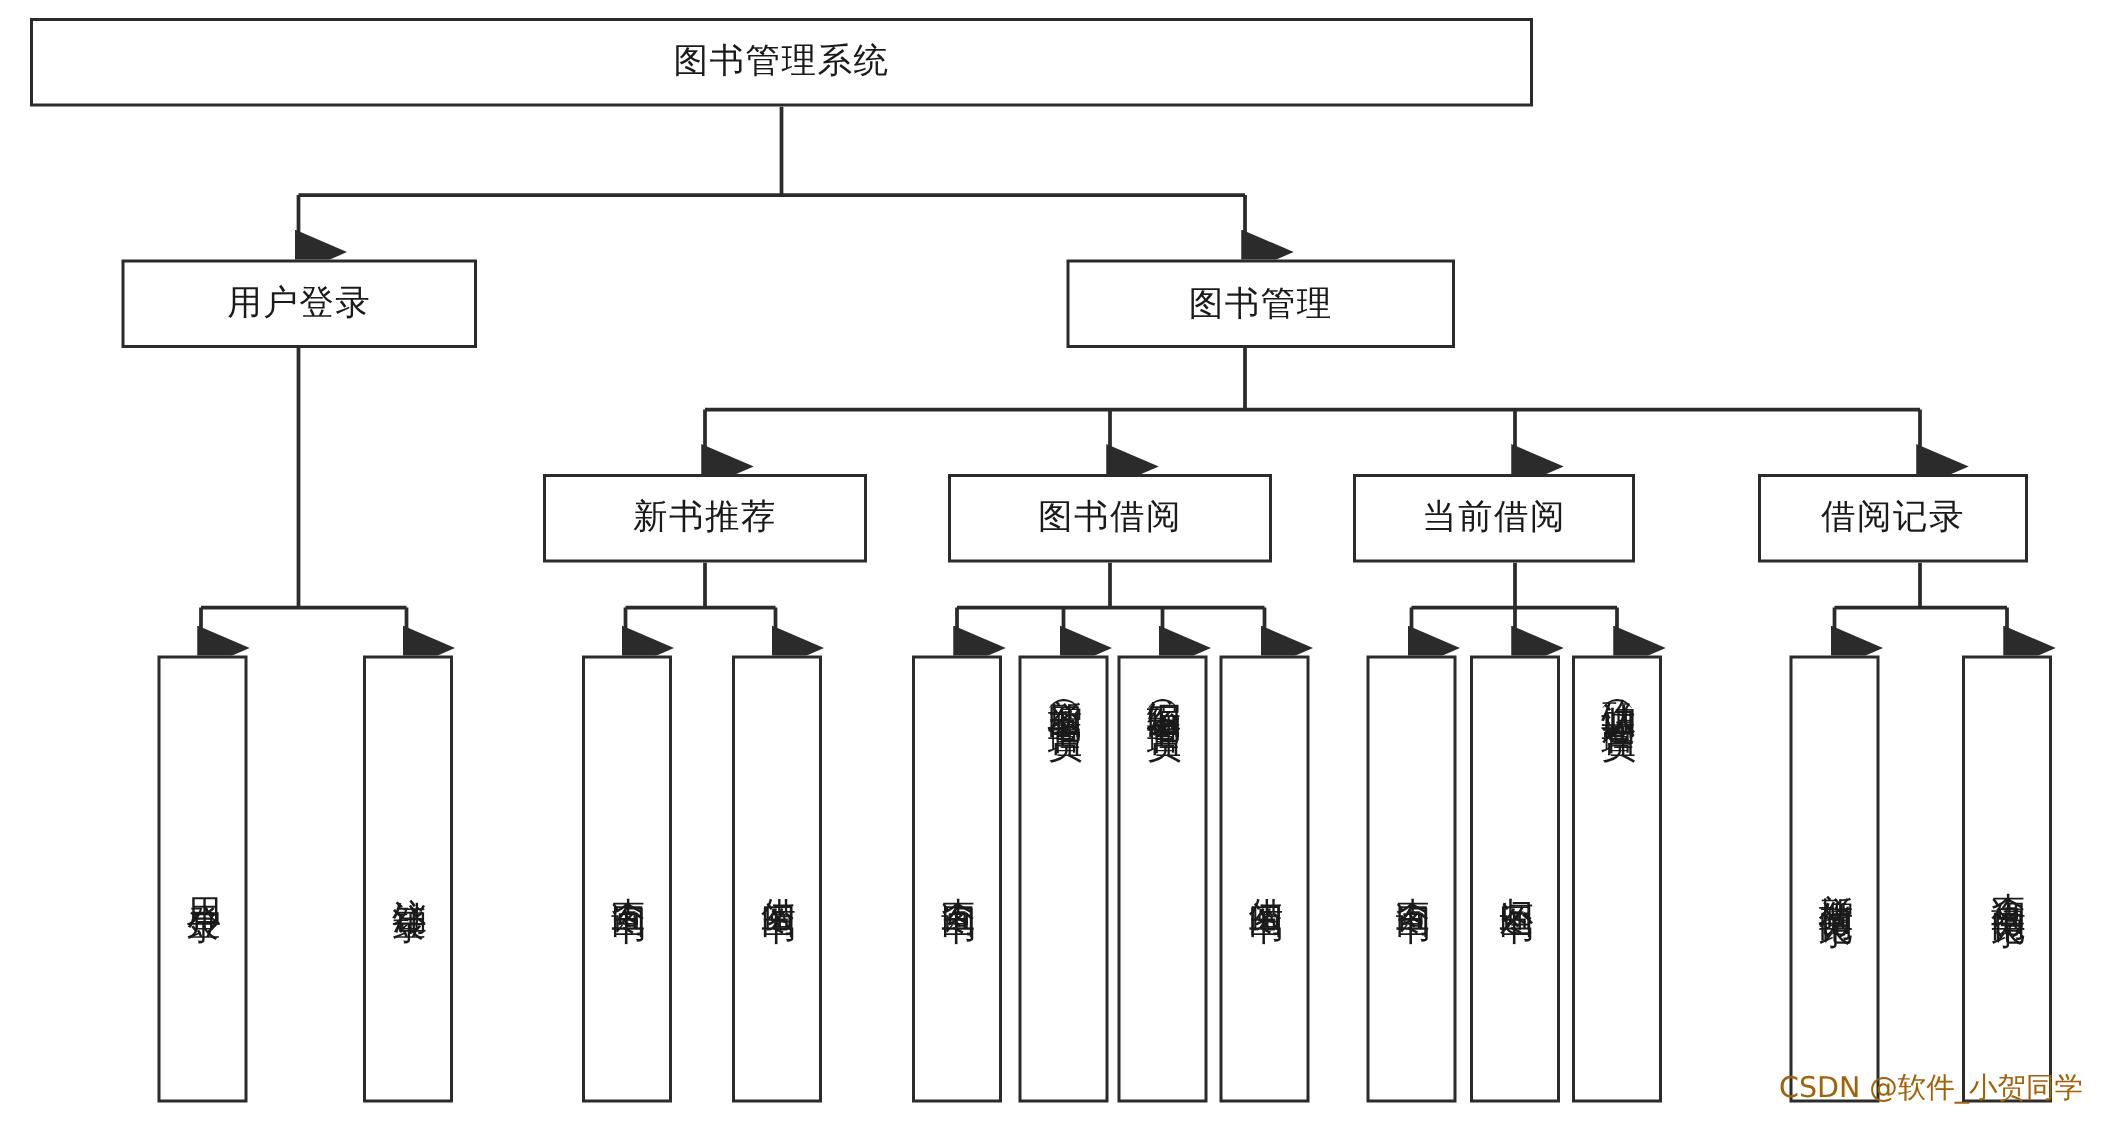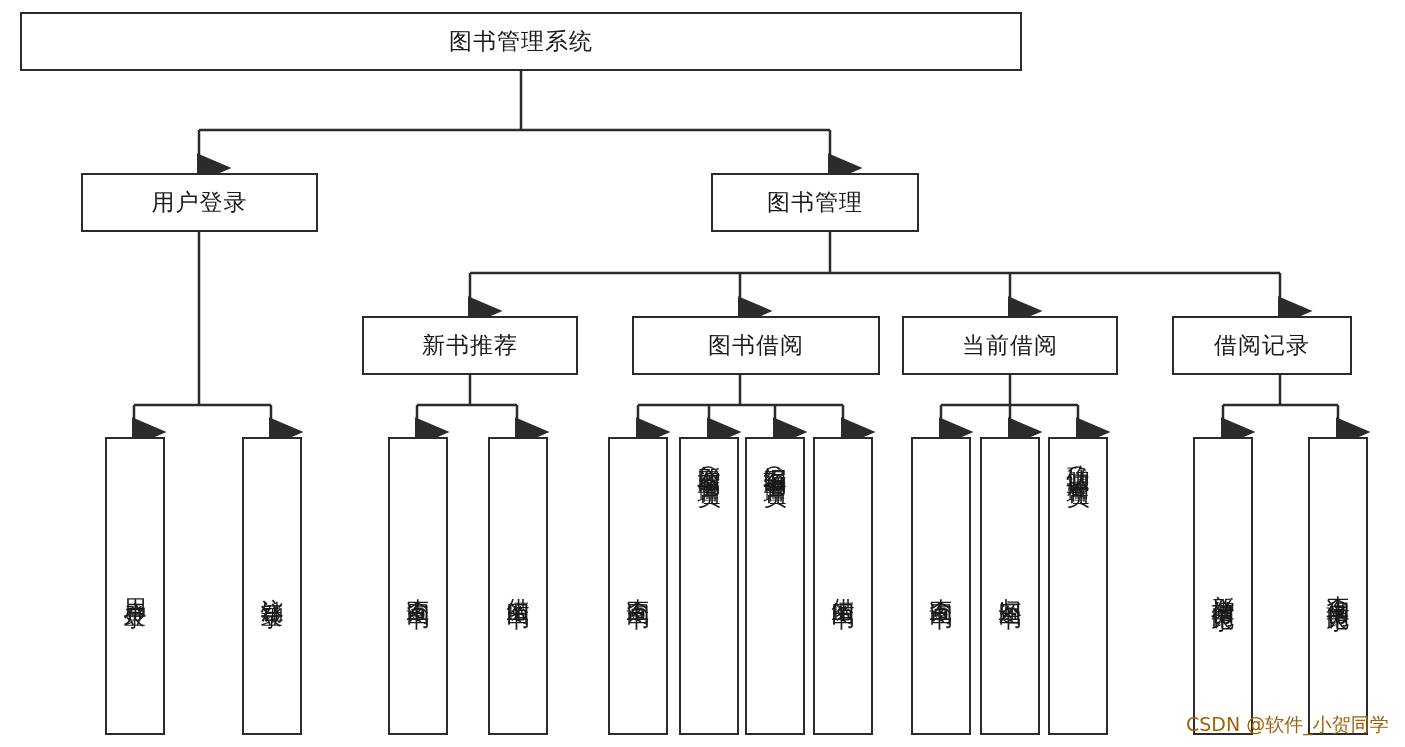--- a/index.html
+++ b/index.html
@@ -125,31 +125,31 @@
     </g>
   </svg>
 
   <div class="node h" style="left:20px; top:12px; width:1002px; height:59px;">
     <span>图书管理系统</span>
   </div>
 
   <div class="node h" style="left:81px; top:173px; width:237px; height:59px;">
     <span>用户登录</span>
   </div>
-  <div class="node h" style="left:711px; top:173px; width:208px; height:59px;font-family:Liberation Serif, serif;">
+  <div class="node h" style="left:711px; top:173px; width:259px; height:59px;font-family:Liberation Serif, serif;">
     <span>图书管理</span>
   </div>
 
   <div class="node h" style="left:362px; top:316px; width:216px; height:59px;">
     <span>新书推荐</span>
   </div>
-  <div class="node h" style="left:632px; top:316px; width:248px; height:59px;justify-content:center;">
+  <div class="node h" style="left:632px; top:316px; width:216px; height:59px;justify-content:center;">
     <span>图书借阅</span>
   </div>
-  <div class="node h" style="left:902px; top:316px; width:216px; height:59px;">
+  <div class="node h" style="left:902px; top:316px; width:188px; height:59px;">
     <span>当前借阅</span>
   </div>
   <div class="node h" style="left:1172px; top:316px; width:180px; height:59px;text-align:right;">
     <span>借阅记录</span>
   </div>
 
   <div class="node v" style="left:105px; top:437px; width:60px; height:298px; justify-content:center; align-items:center;">
     <span class="vtext">用户登录</span>
   </div>
   <div class="node v" style="left:242px; top:437px; width:60px; height:298px; justify-content:center; align-items:center;">

